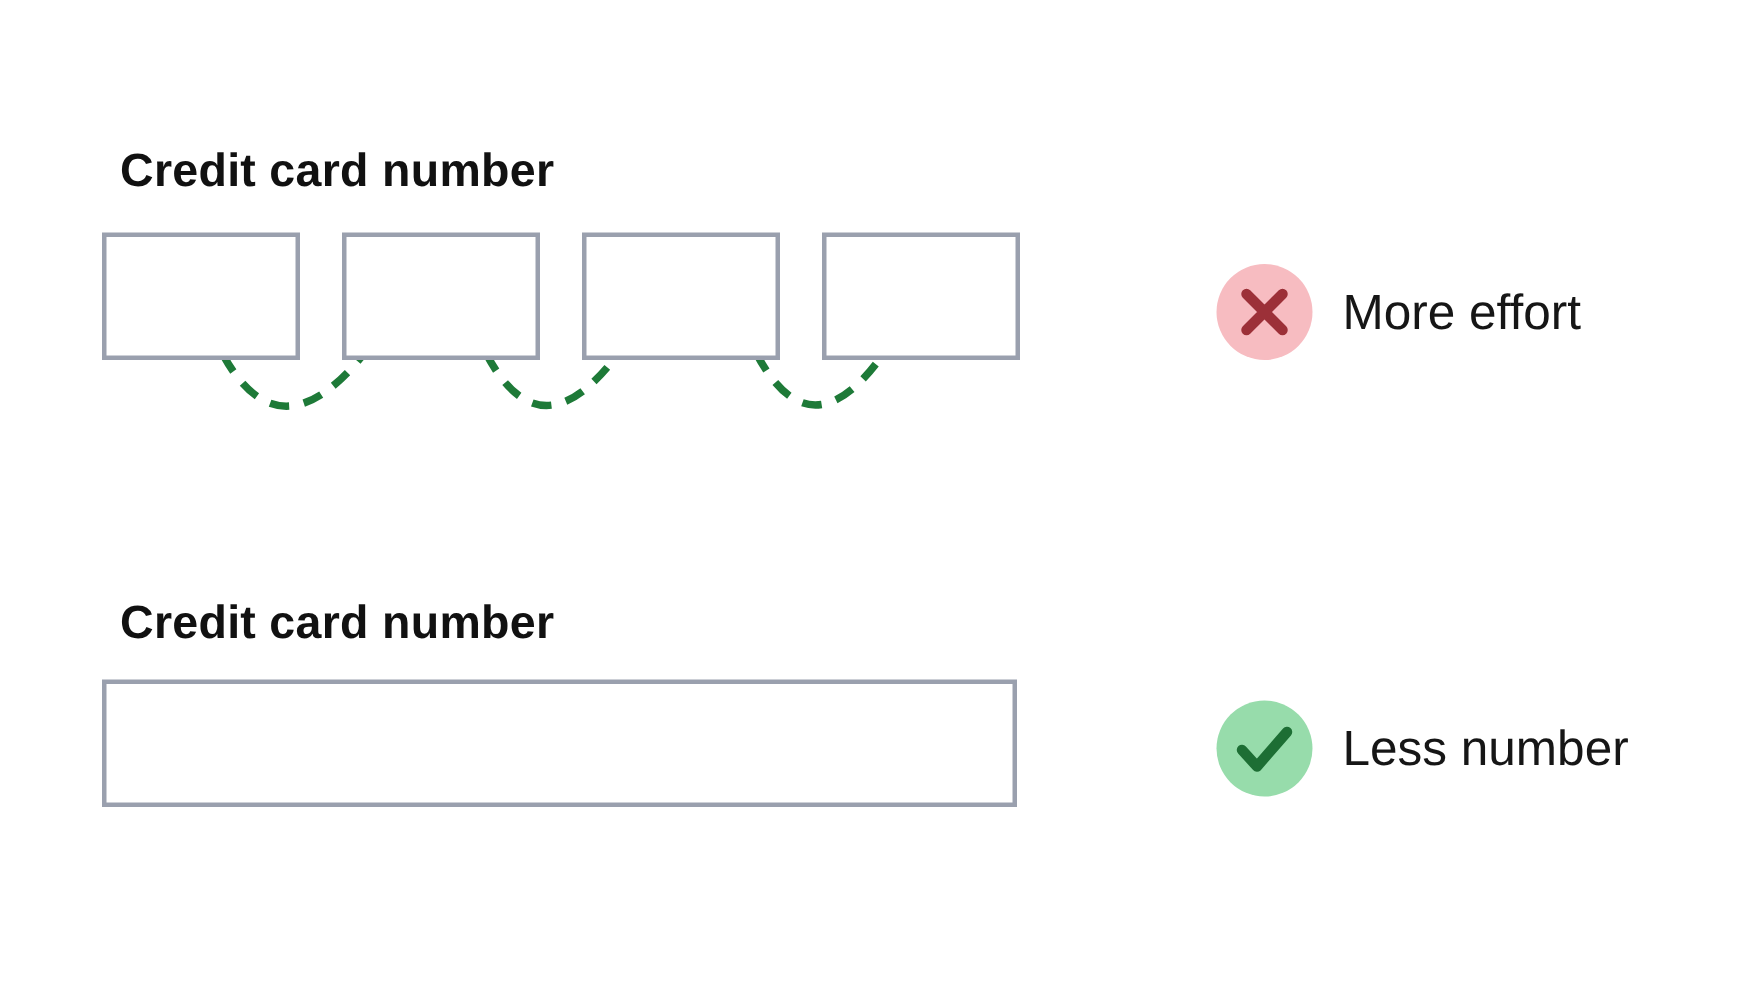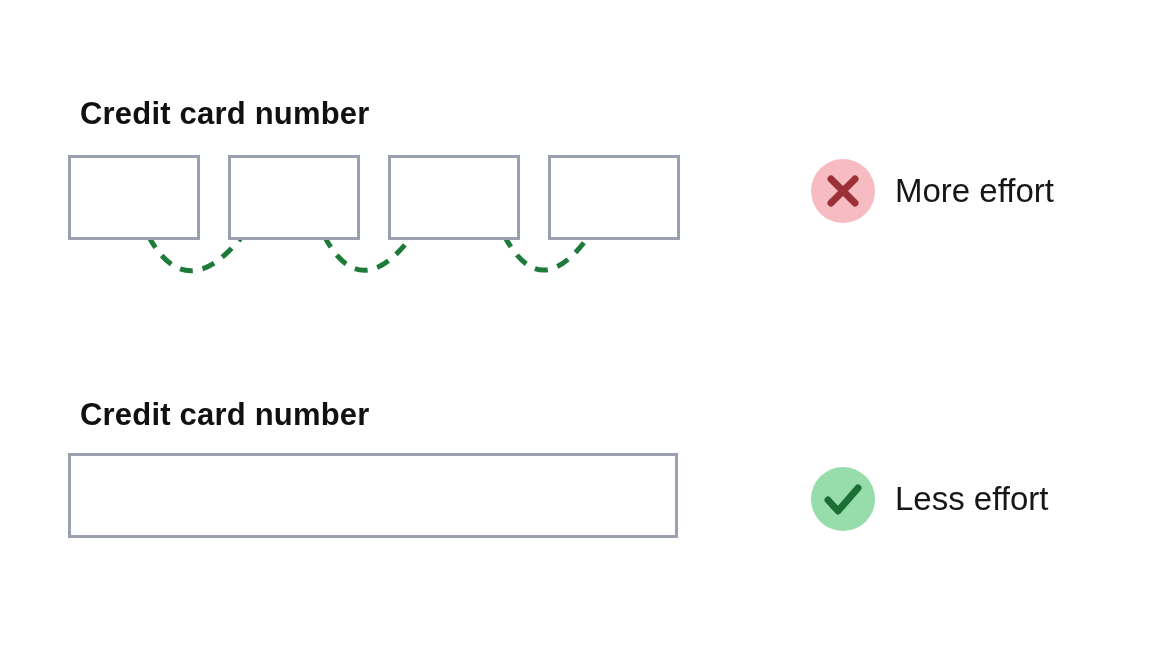--- a/index.html
+++ b/index.html
@@ -55,21 +55,21 @@
     border: 3px solid var(--box-border, #9aa0ae);
     background: #ffffff;
   }
   .verdict {
     position: absolute;
     left: 811px;
     display: flex;
     align-items: center;
     gap: 20px;
   }
-  .verdict-top { top: 159px; }
+  .verdict-top { top: 176px; }
   .verdict-bottom { top: 467px; }
   .verdict-circle {
     width: 64px;
     height: 64px;
     border-radius: 50%;
     display: flex;
     align-items: center;
     justify-content: center;
     flex: 0 0 auto;
   }
@@ -137,16 +137,16 @@
   <div class="field-label label-bottom">Credit card number</div>
 
   <div class="long-input"></div>
 
   <div class="verdict verdict-bottom">
     <span class="verdict-circle circle-good">
       <svg width="64" height="64" viewBox="-32 -32 64 64" aria-hidden="true">
         <path class="glyph-check" d="M -15 1 L -5 12 L 15 -11"></path>
       </svg>
     </span>
-    <span class="verdict-text">Less effort</span>
+    <span class="verdict-text">Less number</span>
   </div>
 
 </div>
 
 </body></html>

